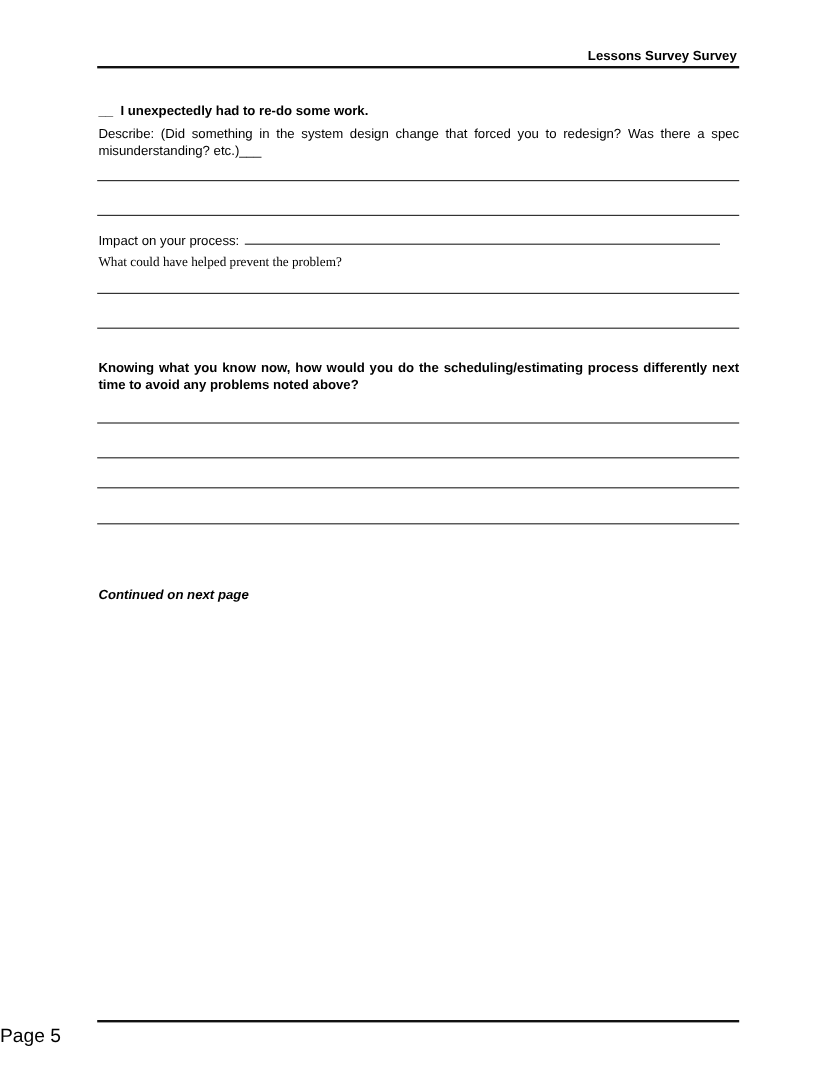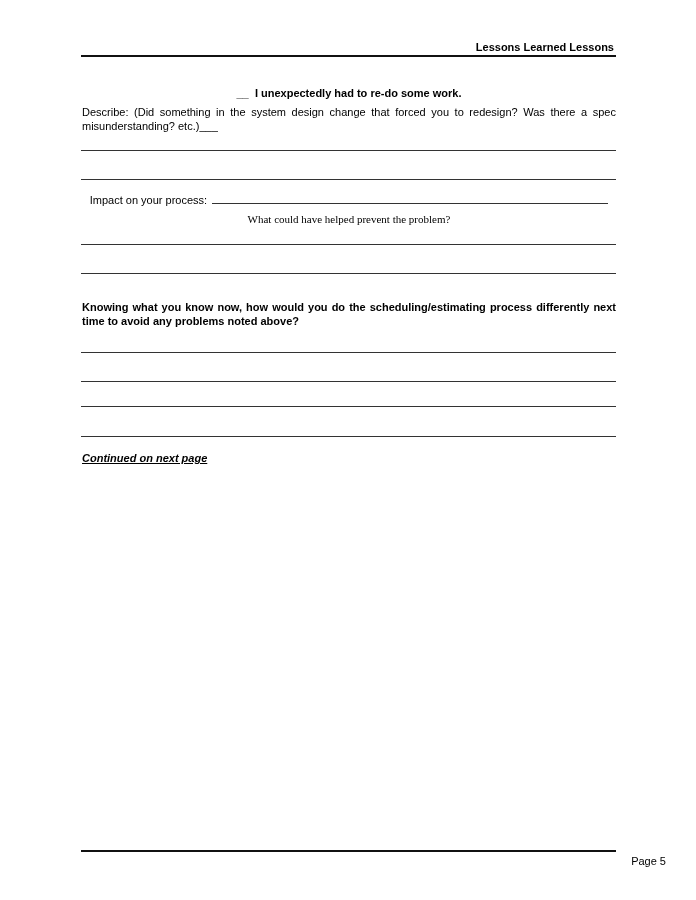--- a/index.html
+++ b/index.html
@@ -2,32 +2,32 @@
 <html><head>
 <meta charset="utf-8">
 <style>
   html, body { margin: 0; padding: 0; background: #ffffff; }
   body { width: 696px; height: 900px; position: relative; overflow: hidden;
          font-family: "Liberation Sans", sans-serif; color: #000; }
   .abs { position: absolute; }
   .rule { position: absolute; left: 81px; width: 535px; background: #111; }
   .hdr-title { right: 82px; top: 41px; font-size: 11px; font-weight: bold; white-space: nowrap; }
   .hdr-rule { top: 55px; height: 2px; }
-  .txt { font-size: 11px; line-height: 14px; text-align: center; }
+  .txt { font-size: 11px; line-height: 14px; }
   .bold { font-weight: bold; }
   .ans { height: 1px; background: #333; }
   .justify { text-align: justify; text-align-last: left; }
   .foot-rule { top: 850px; height: 2px; }
-  .page-num { left: 0; width: 656px; text-align: right; top: 855px; font-size: 11px; margin-left: 10px; }
+  .page-num { left: 0; width: 656px; text-align: left; top: 855px; font-size: 16px; }
   .uline { display: inline-block; border-bottom: 1px solid #333; height: 10px; vertical-align: baseline; }
 </style>
 </head>
 <body>
 
-<div class="abs hdr-title">Lessons Learned Lessons</div>
+<div class="abs hdr-title">Lessons Survey Survey</div>
 <div class="rule hdr-rule"></div>
 
 <div class="abs txt bold" style="left:82px; top:86px; width:534px;">
   <span>__</span>&nbsp;&nbsp;<span>I unexpectedly had to re-do some work.</span>
 </div>
 
 <div class="abs txt justify" style="left:82px; top:105px; width:534px;">Describe:  (Did something in the system design change that forced you to redesign? Was there a spec misunderstanding? etc.)___</div>
 
 <div class="rule ans" style="top:150px;"></div>
 <div class="rule ans" style="top:179px;"></div>
@@ -42,16 +42,16 @@
 <div class="rule ans" style="top:244px;"></div>
 <div class="rule ans" style="top:273px;"></div>
 
 <div class="abs txt bold justify" style="left:82px; top:300px; width:534px;">Knowing what you know now, how would you do the scheduling/estimating process differently next time to avoid any problems noted above?</div>
 
 <div class="rule ans" style="top:352px;"></div>
 <div class="rule ans" style="top:381px;"></div>
 <div class="rule ans" style="top:406px;"></div>
 <div class="rule ans" style="top:436px;"></div>
 
-<div class="abs txt bold" style="left:82px; top:451px; font-style:italic;text-decoration:underline;">Continued on next page</div>
+<div class="abs txt bold" style="left:82px; top:489px; font-style:italic;">Continued on next page</div>
 
 <div class="rule foot-rule"></div>
 <div class="abs page-num">Page 5</div>
 
 </body></html>

